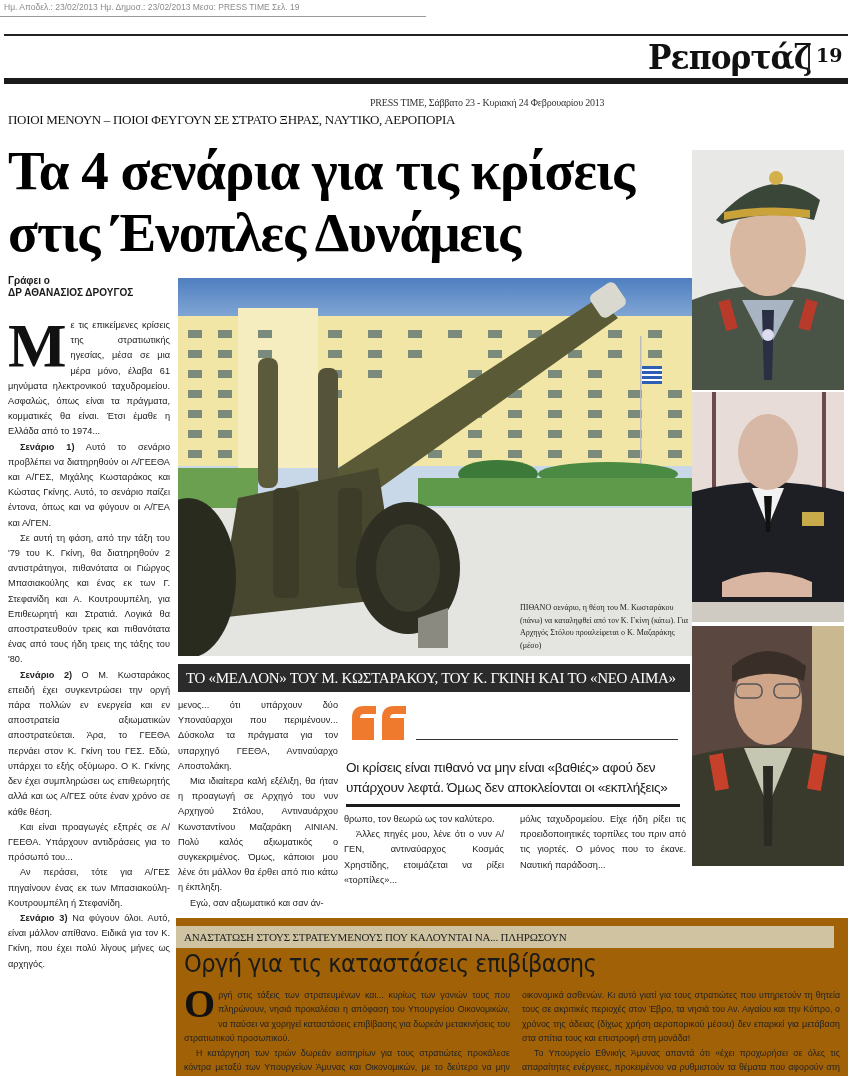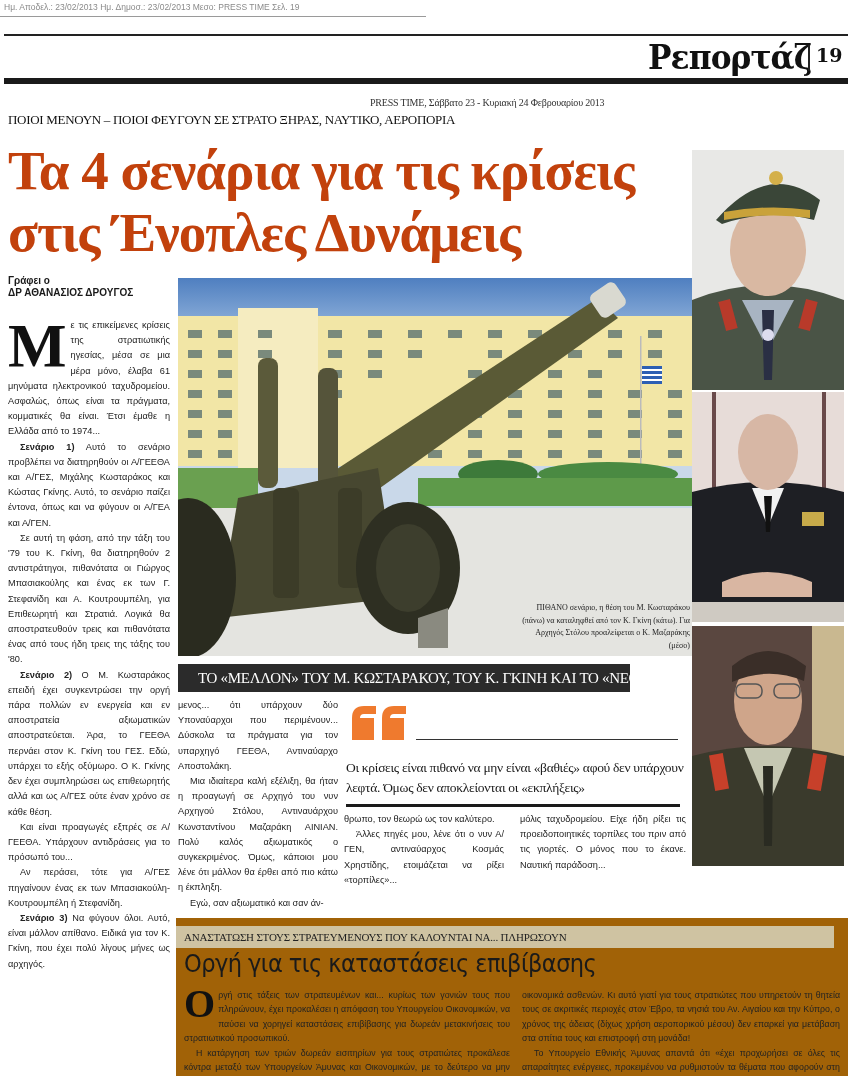--- a/index.html
+++ b/index.html
@@ -10,46 +10,46 @@
   .clip-rule { position: absolute; left: 0; top: 16px; width: 426px; height: 1px; background: #9a9a9a; }
 
   .rule-top { position: absolute; left: 4px; top: 34px; width: 844px; height: 2px; background: #222; }
   .rule-bottom { position: absolute; left: 4px; top: 78px; width: 844px; height: 6px; background: #1a1a1a; }
   .masthead-date { position: absolute; left: 370px; top: 52px; font-size: 10px; font-family: Liberation Serif, serif; color: #333; letter-spacing: -0.2px; margin-top: 45px; }
   .section-name { position: absolute; left: 648px; top: 38px; font-size: 34px; font-weight: bold; font-family: "DejaVu Serif", serif; color: #111; letter-spacing: -1px; line-height: 38px; transform: scaleX(0.92); transform-origin: left; }
   .section-sep { position: absolute; left: 808px; top: 45px; width: 2px; height: 26px; background: #222; }
   .page-num { position: absolute; left: 816px; top: 44px; font-size: 19px; font-weight: bold; font-family: "DejaVu Serif", serif; color: #111; }
 
   .kicker { position: absolute; left: 8px; top: 112px; font-size: 13px; font-family: "Liberation Serif", serif; color: #111; letter-spacing: -0.3px; }
-  .headline { position: absolute; left: 8px; top: 140px; width: 690px; font-size: 55px; line-height: 62px; font-weight: bold; font-family: "Liberation Serif", serif; color: #c2410c; letter-spacing: -1px; }
+  .headline { position: absolute; left: 8px; top: 140px; width: 690px; font-size: 55px; line-height: 62px; font-weight: bold; font-family: "Liberation Serif", serif; color: #000000; letter-spacing: -1px; }
 
   .byline { position: absolute; left: 8px; top: 275px; font-size: 10px; font-weight: bold; font-family: "Liberation Sans", sans-serif; line-height: 12px; }
 
   .col { position: absolute; font-size: 9.2px; line-height: 15.2px; font-family: "Liberation Sans", sans-serif; color: #222; text-align: justify; }
   .col p { text-indent: 12px; }
   .col p.noindent { text-indent: 0; }
   .col b { font-weight: bold; }
   .col-left { left: 8px; top: 318px; width: 162px; }
   .dropcap { float: left; font-size: 62px; line-height: 50px; font-family: "Liberation Serif", serif; font-weight: bold; margin: 2px 4px 0 0; color: #111; }
 
   .photo-main { position: absolute; left: 178px; top: 278px; width: 514px; height: 378px; overflow: hidden; background: #c9d8e9; }
-  .photo-caption { position: absolute; left: 520px; top: 602px; width: 170px; font-size: 8px; line-height: 12.5px; text-align: right; font-family: "Liberation Serif", serif; color: #222; }
+  .photo-caption { position: absolute; left: 520px; top: 602px; width: 170px; font-size: 8px; line-height: 12.5px; font-family: "Liberation Serif", serif; color: #222; }
 
   .portrait { position: absolute; overflow: hidden; }
   .p1 { left: 692px; top: 150px; width: 152px; height: 240px; background: #f2f2f2; }
   .p2 { left: 692px; top: 392px; width: 152px; height: 230px; background: #e9e4e2; }
   .p3 { left: 692px; top: 626px; width: 152px; height: 240px; background: #d9d0c5; }
 
-  .dark-banner { position: absolute; left: 178px; top: 664px; width: 452px; height: 28px; background: #2b2b2b; color: #fff; font-size: 15px; font-family: "Liberation Serif", serif; line-height: 28px; padding-left: 20px; letter-spacing: -0.3px; white-space: nowrap; }
+  .dark-banner { position: absolute; left: 178px; top: 664px; width: 512px; height: 28px; background: #2b2b2b; color: #fff; font-size: 15px; font-family: "Liberation Serif", serif; line-height: 28px; padding-left: 8px; letter-spacing: -0.3px; white-space: nowrap; }
 
   .col-mid1 { left: 178px; top: 698px; width: 160px; }
   .quote-box { position: absolute; left: 344px; top: 700px; width: 346px; }
   .quote-mark { position: absolute; left: 6px; top: 4px; width: 60px; height: 38px; }
   .quote-rule1 { position: absolute; left: 72px; top: 39px; width: 262px; height: 1px; background: #333; }
-  .quote-text { position: absolute; left: 2px; top: 58px; width: 340px; font-size: 13.5px; line-height: 20px; font-family: Liberation Serif, serif; color: #1a1a1a; letter-spacing: -0.3px; }
+  .quote-text { position: absolute; left: 2px; top: 58px; width: 340px; font-size: 13.5px; line-height: 20px; font-family: Liberation Sans, sans-serif; color: #1a1a1a; letter-spacing: -0.3px; }
   .quote-rule2 { position: absolute; left: 2px; top: 104px; width: 334px; height: 3px; background: #1a1a1a; }
   .col-mid2 { left: 344px; top: 812px; width: 160px; }
   .col-mid3 { left: 520px; top: 812px; width: 166px; }
 
   .box2 { position: absolute; left: 176px; top: 874px; width: 672px; height: 200px; background: #a16207; margin-top: 44px; }
   .box2-kicker { position: absolute; left: 0; top: 8px; width: 658px; height: 22px; background: #cfc3a2; font-size: 11px; line-height: 22px; padding-left: 8px; font-family: "Liberation Serif", serif; color: #222; letter-spacing: -0.2px; }
   .box2-title { position: absolute; left: 8px; top: 32px; font-size: 24px; line-height: 28px; font-family: "DejaVu Sans", sans-serif; color: #1a1a1a; letter-spacing: -0.6px; transform: scaleX(0.94); transform-origin: left; white-space: nowrap; }
   .box2-col1 { left: 8px; top: 70px; width: 326px; font-size: 8.8px; line-height: 14.4px; }
   .box2-col2 { left: 346px; top: 70px; width: 318px; font-size: 8.8px; line-height: 14.4px; }
   .dropcap-o { float: left; font-size: 40px; line-height: 32px; font-family: "Liberation Serif", serif; font-weight: bold; margin: 0 3px 0 0; color: #111; }
@@ -274,21 +274,21 @@
 </div>
 
 <div class="col col-mid3">
   <p class="noindent">μόλις ταχυδρομείου. Είχε ήδη ρίξει τις προειδοποιητικές τορπίλες του πριν από τις γιορτές. Ο μόνος που το έκανε. Ναυτική παράδοση...</p>
 </div>
 
 <div class="box2">
   <div class="box2-kicker">ΑΝΑΣΤΑΤΩΣΗ ΣΤΟΥΣ ΣΤΡΑΤΕΥΜΕΝΟΥΣ ΠΟΥ ΚΑΛΟΥΝΤΑΙ ΝΑ... ΠΛΗΡΩΣΟΥΝ</div>
   <div class="box2-title">Οργή για τις καταστάσεις επιβίβασης</div>
   <div class="col box2-col1">
-    <p class="noindent"><span class="dropcap-o">Ο</span><span>ργή στις τάξεις των στρατευμένων και... κυρίως των γονιών τους που πληρώνουν, έχει προκαλέσει η απόφαση του Υπουργείου Οικονομικών, να παύσει να χορηγεί καταστάσεις επιβίβασης για δωρεάν μετακινήσεις του στρατιωτικού προσωπικού.</span></p>
+    <p class="noindent"><span class="dropcap-o">Ο</span><span>ργή στις τάξεις των στρατευμένων και... κυρίως των γονιών τους που πληρώνουν, νησιά προκαλέσει η απόφαση του Υπουργείου Οικονομικών, να παύσει να χορηγεί καταστάσεις επιβίβασης για δωρεάν μετακινήσεις του στρατιωτικού προσωπικού.</span></p>
     <p>Η κατάργηση των τριών δωρεάν εισιτηρίων για τους στρατιώτες προκάλεσε κόντρα μεταξύ των Υπουργείων Άμυνας και Οικονομικών, με το δεύτερο να μην κάνει πίσω, σε μια προσπάθεια να εξοικονομήσει χρήματα.</p>
     <p>Βέβαια, η... πανέξυπνη αυτή απόφαση του ΥΠΟΙΚ, έφερε τα πάνω κάτω στο στρατό, αφού ουσιαστικά απαγόρευσε τις άδειες των στρατευμένων, ιδιαίτερα των</p>
   </div>
   <div class="col box2-col2">
     <p class="noindent">οικονομικά ασθενών. Κι αυτό γιατί για τους στρατιώτες που υπηρετούν τη θητεία τους σε ακριτικές περιοχές στον Έβρο, τα νησιά του Αν. Αιγαίου και την Κύπρο, ο χρόνος της άδειας (δίχως χρήση αεροπορικού μέσου) δεν επαρκεί για μετάβαση στα σπίτια τους και επιστροφή στη μονάδα!</p>
     <p>Το Υπουργείο Εθνικής Άμυνας απαντά ότι «έχει προχωρήσει σε όλες τις απαραίτητες ενέργειες, προκειμένου να ρυθμιστούν τα θέματα που αφορούν στη χορήγηση επιπλέον καταστάσεων επιβίβασης στο στρατευμένο προσωπικό των Ενόπλων Δυνάμεων», με τις πιέσεις να συνεχίζονται σε υψηλό επίπεδο και χωρίς να έχει βρεθεί μέχρι τώρα λύση...</p>
   </div>
 </div>
 
 </body></html>

